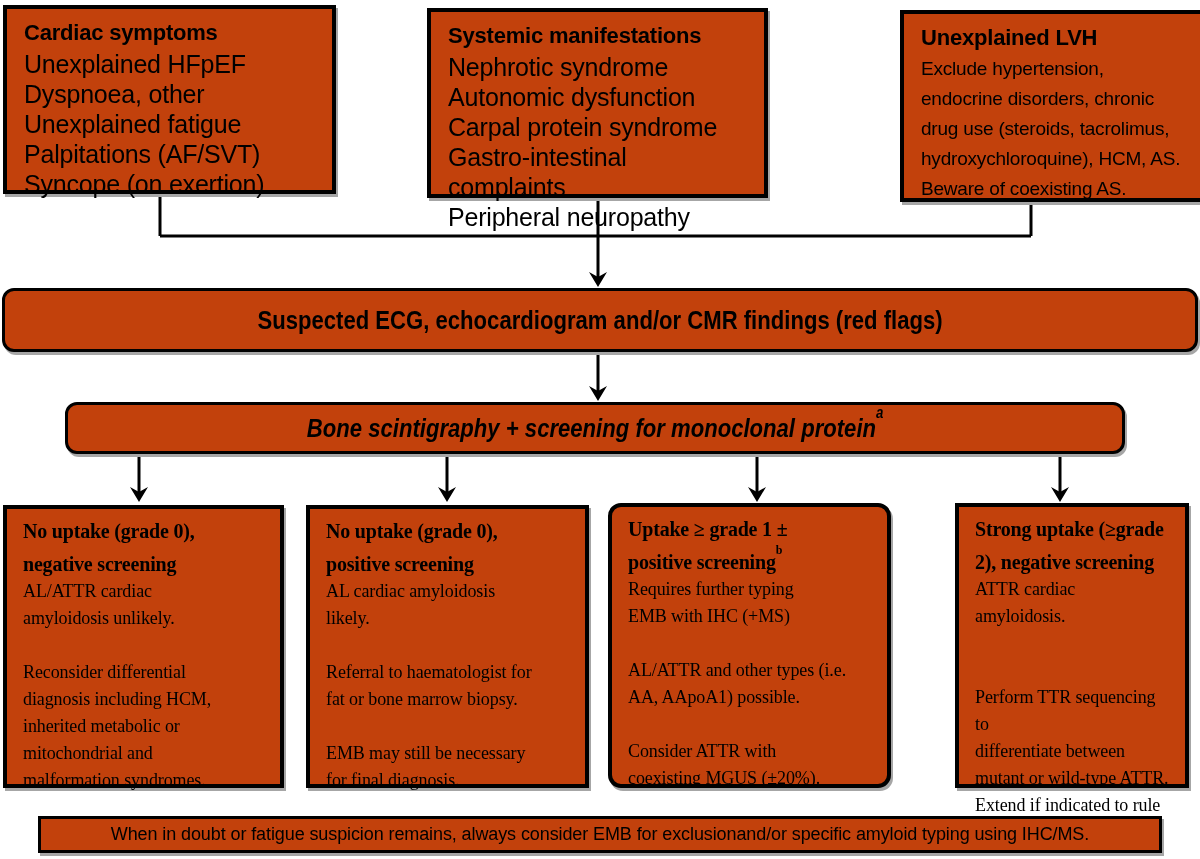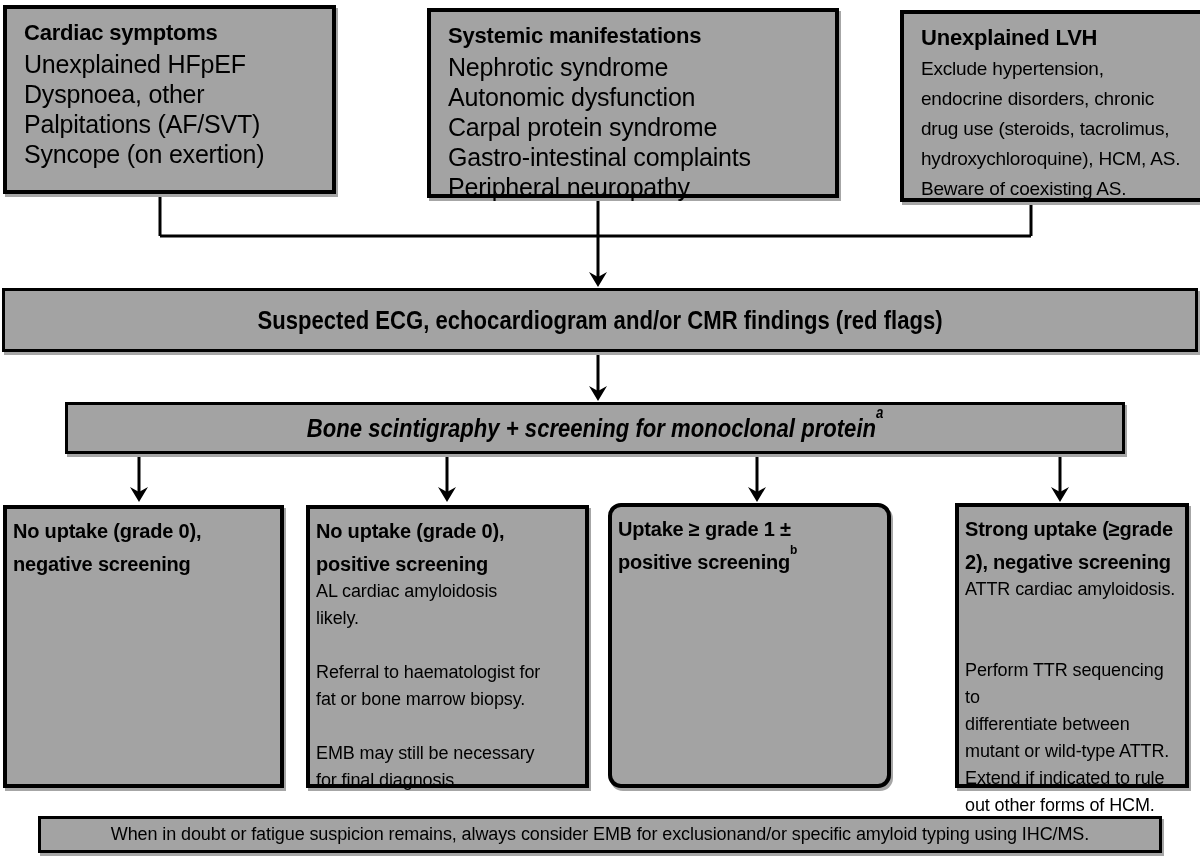--- a/index.html
+++ b/index.html
@@ -3,55 +3,55 @@
 <meta charset="utf-8">
 <style>
   html,body { margin:0; padding:0; background:#ffffff; }
   .canvas {
     position:relative; width:1200px; height:859px; background:#ffffff;
     font-family:"Liberation Sans","DejaVu Sans",sans-serif; color:#000;
     overflow:hidden;
   }
   .connectors { position:absolute; left:0; top:0; z-index:1; }
   .box {
-    position:absolute; background:#a3a3a3; border:4px solid #000;
+    position:absolute; background:#c2410c; border:4px solid #000;
     box-sizing:border-box; box-shadow:2px 3px 0 #a6a6a6; z-index:2;
   }
   .pre { white-space:pre-line; }
 
   
   .top-box { padding:8px 17px; }
   .tb-title { font-size:22px; font-weight:bold; line-height:32px; letter-spacing:-0.2px; }
   .tb-line  { font-size:25px; line-height:30px; letter-spacing:-0.2px; }
   .tb-body  { font-size:19px; line-height:30px; letter-spacing:-0.2px; }
 
   
-  .wide-box { border-width:3px; display:flex; align-items:center; justify-content:center; text-align:center; }
+  .wide-box { border-width:3px; display:flex; align-items:center; justify-content:center; text-align:center;border-radius:12px; }
   .wide-label {
     font-weight:bold; font-size:26px; white-space:nowrap;
     display:inline-block; transform:scaleX(0.85); transform-origin:center;
   }
   .sup { font-size:0.6em; position:relative; top:-0.55em; font-weight:inherit; }
 
   
-  .outcome-box { padding:8px 6px; }
+  .outcome-box { padding:8px 16px;font-family:Liberation Serif, serif; }
   .ob-title { font-size:20px; font-weight:bold; line-height:28px; letter-spacing:-0.2px; }
   .ob-body p { font-size:18px; line-height:27px; margin:27px 0 0 0; letter-spacing:-0.1px; }
   .ob-body p:first-child { margin-top:0; }
   .ob-body p.tall-gap { margin-top:54px; }
 
   
   .footer-bar {
     border-width:3px; display:flex; align-items:center; justify-content:center;
     text-align:center; font-size:18px; letter-spacing:-0.1px;
   }
 
   
   #box-cardiac   { left:3px;   top:5px;   width:333px;  height:189px; }
-  #box-systemic  { left:427px; top:8px;   width:412px;  height:190px; }
+  #box-systemic  { left:427px; top:8px;   width:341px;  height:190px; }
   #box-lvh       { left:900px; top:10px;  width:336px;  height:192px; }
   #box-suspected { left:2px;   top:288px; width:1196px; height:64px;  }
   #box-scinti    { left:65px;  top:402px; width:1060px; height:52px;font-style:italic;  }
   #box-outcome-1 { left:3px;   top:505px; width:281px;  height:283px; }
   #box-outcome-2 { left:306px; top:505px; width:283px;  height:283px; }
   #box-outcome-3 { left:608px; top:503px; width:283px;  height:285px;border-radius:13px; }
   #box-outcome-4 { left:915px; top:503px; width:234px;  height:285px;margin-left:40px; }
   #footer-note   { left:38px;  top:816px; width:1124px; height:37px;  }
 </style>
 </head>
@@ -78,20 +78,21 @@
       <path d="M438 487 L447 502 L456 487 L447 492 Z"></path>
       <path d="M748 487 L757 502 L766 487 L757 492 Z"></path>
       <path d="M1051 487 L1060 502 L1069 487 L1060 492 Z"></path>
     </g>
   </svg>
 
   <div id="box-cardiac" class="box top-box">
     <div class="tb-title">Cardiac symptoms</div>
     <div class="tb-line">Unexplained HFpEF</div>
     <div class="tb-line">Dyspnoea, other</div>
+    <div class="tb-line">Unexplained fatigue</div>
     <div class="tb-line">Palpitations (AF/SVT)</div>
     <div class="tb-line">Syncope (on exertion)</div>
   </div>
 
   <div id="box-systemic" class="box top-box">
     <div class="tb-title">Systemic manifestations</div>
     <div class="tb-line">Nephrotic syndrome</div>
     <div class="tb-line">Autonomic dysfunction</div>
     <div class="tb-line">Carpal protein syndrome</div>
     <div class="tb-line">Gastro-intestinal complaints</div>
@@ -111,38 +112,55 @@
     <span class="wide-label">Suspected ECG, echocardiogram and/or CMR findings (red flags)</span>
   </div>
 
   <div id="box-scinti" class="box wide-box">
     <span class="wide-label"><span>Bone scintigraphy + screening for monoclonal protein</span><sup class="sup">a</sup></span>
   </div>
 
   <div id="box-outcome-1" class="box outcome-box">
     <div class="ob-title"><span class="pre">No uptake (grade 0),
 negative screening</span><sup class="sup"></sup></div>
+    <div class="ob-body">
+      <p class="pre">AL/ATTR cardiac
+amyloidosis unlikely.</p>
+      <p class="pre">Reconsider differential
+diagnosis including HCM,
+inherited metabolic or
+mitochondrial and
+malformation syndromes.</p>
+    </div>
   </div>
 
   <div id="box-outcome-2" class="box outcome-box">
     <div class="ob-title"><span class="pre">No uptake (grade 0),
 positive screening</span><sup class="sup"></sup></div>
     <div class="ob-body">
       <p class="pre">AL cardiac amyloidosis
 likely.</p>
       <p class="pre">Referral to haematologist for
 fat or bone marrow biopsy.</p>
       <p class="pre">EMB may still be necessary
 for final diagnosis.</p>
     </div>
   </div>
 
   <div id="box-outcome-3" class="box outcome-box">
     <div class="ob-title"><span class="pre">Uptake ≥ grade 1 ±
 positive screening</span><sup class="sup">b</sup></div>
+    <div class="ob-body">
+      <p class="pre">Requires further typing
+EMB with IHC (+MS)</p>
+      <p class="pre">AL/ATTR and other types (i.e.
+AA, AApoA1) possible.</p>
+      <p class="pre">Consider ATTR with
+coexisting MGUS (±20%).</p>
+    </div>
   </div>
 
   <div id="box-outcome-4" class="box outcome-box">
     <div class="ob-title"><span class="pre">Strong uptake (≥grade
 2), negative screening</span><sup class="sup"></sup></div>
     <div class="ob-body">
       <p class="pre">ATTR cardiac amyloidosis.</p>
       <p class="pre tall-gap">Perform TTR sequencing to
 differentiate between
 mutant or wild-type ATTR.

